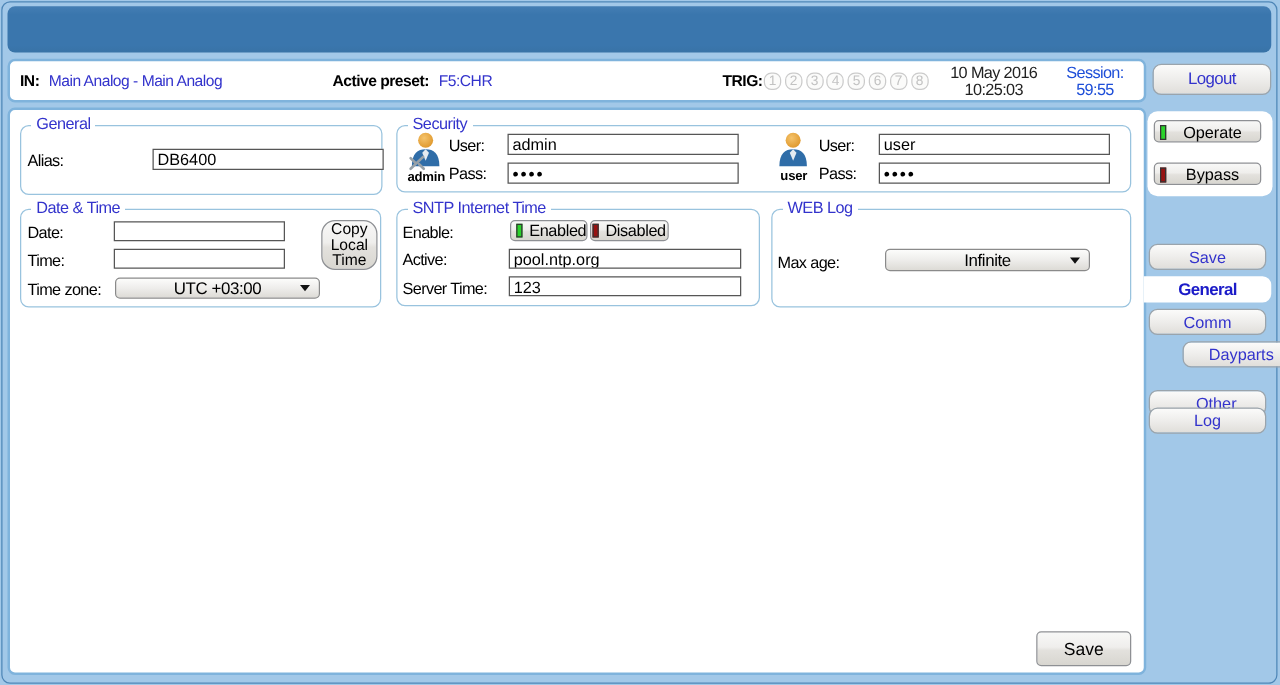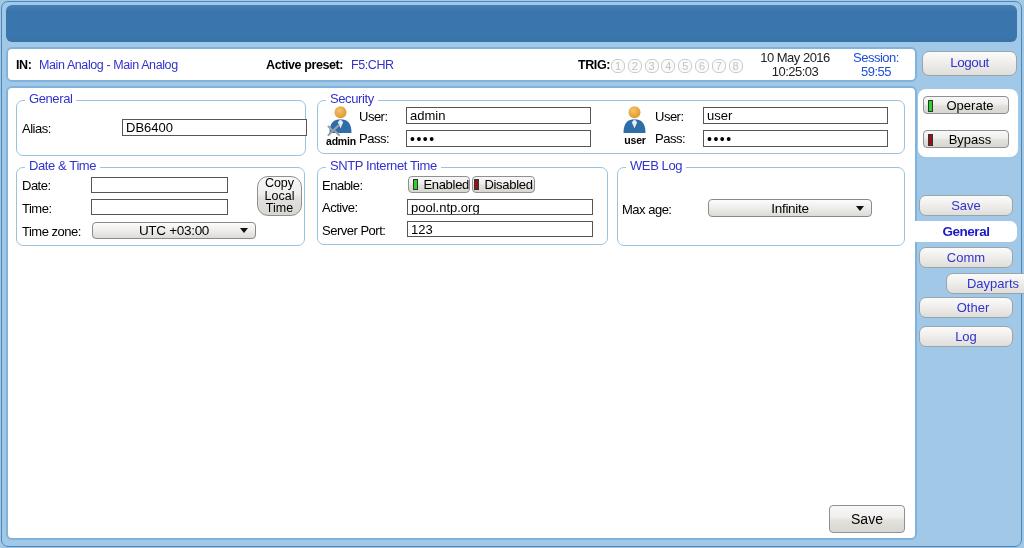--- a/index.html
+++ b/index.html
@@ -111,21 +111,21 @@
   <span class="led" style="position:absolute;left:4px;top:3px;height:12px;background:#2ad32a;margin:0;"></span>Operate
 </div>
 <div class="gbtn" style="left:923px;top:130px;width:86px;height:18px;padding-left:8px;">
   <span class="led" style="position:absolute;left:4px;top:3px;height:12px;background:#971212;margin:0;"></span>Bypass
 </div>
 
 <div class="navbtn" style="top:195px;">Save</div>
 <div style="position:absolute;left:915px;top:221px;width:102px;height:21px;background:#fff;border-radius:0 7px 7px 0;color:#1b1bc8;font-size:13.5px;letter-spacing:-0.5px;font-weight:bold;display:flex;align-items:center;justify-content:center;">General</div>
 <div class="navbtn" style="top:247px;">Comm</div>
 <div class="navbtn" style="top:273px;margin-left:27px;">Dayparts</div>
-<div class="navbtn" style="top:297px;padding-left:14px;">Other</div>
+<div class="navbtn" style="top:312px;padding-left:14px;">Other</div>
 <div class="navbtn" style="top:326px;">Log</div>
 
 <fieldset style="left:16px;top:93px;width:290px;height:63px;">
     <legend>General</legend>
   </fieldset>
 <div class="lbl" style="left:22px;top:121px;">Alias:</div>
 <input class="tin" style="left: 122px; top: 119px; width: 185px; height: 17px;" value="DB6400">
 
 <fieldset style="left:317px;top:93px;width:588px;height:61px;">
     <legend>Security</legend>
@@ -178,21 +178,21 @@
   </fieldset>
 <div class="lbl" style="left:322px;top:178px;">Enable:</div>
 <div class="gbtn" style="left:408px;top:176px;width:62px;height:17px;font-size:13px;letter-spacing:-0.3px;justify-content:flex-end;">
   <span class="led" style="width:5px;height:11px;background:#2ad32a;margin-right:5px;"></span>Enabled
 </div>
 <div class="gbtn" style="left:472px;top:176px;width:63px;height:17px;font-size:13px;letter-spacing:-0.3px;">
   <span class="led" style="width:5px;height:11px;background:#971212;margin-right:5px;"></span>Disabled
 </div>
 <div class="lbl" style="left:322px;top:200px;">Active:</div>
 <input class="tin" style="left: 407px; top: 199px; width: 186px; height: 16px;" value="pool.ntp.org">
-<div class="lbl" style="left:322px;top:223px;">Server Port:</div>
+<div class="lbl" style="left:322px;top:223px;">Server Time:</div>
 <input class="tin" style="left: 407px; top: 221px; width: 186px; height: 16px;" value="123">
 
 <fieldset style="left:617px;top:160px;width:288px;height:86px;">
     <legend>WEB Log</legend>
   </fieldset>
 <div class="lbl" style="left:622px;top:202px;">Max age:</div>
 <div class="sel" style="left:708px;top:199px;width:164px;height:18px;">Infinite<span class="arr"></span></div>
 
 <div class="gbtn" style="left:829px;top:505px;width:76px;height:28px;font-size:14px;">Save</div>
 

